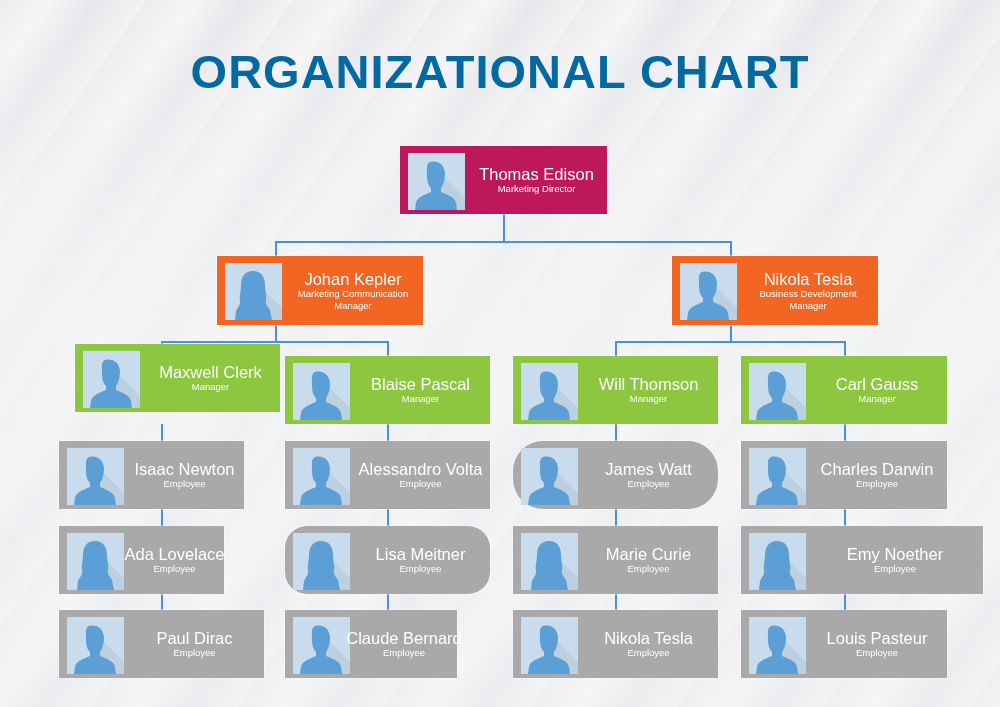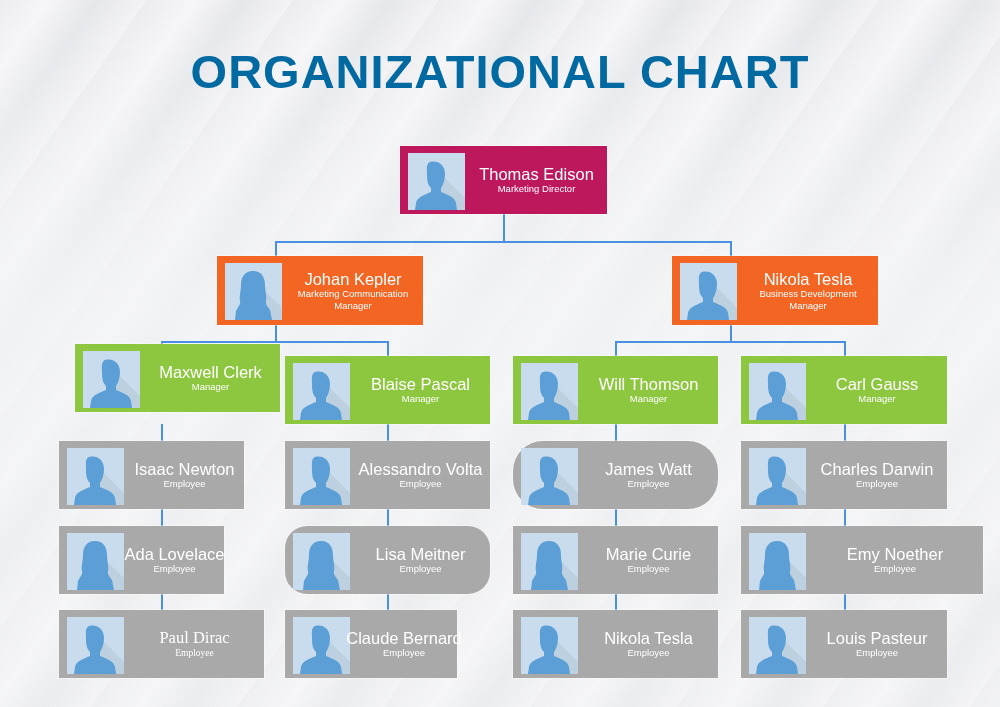--- a/index.html
+++ b/index.html
@@ -147,21 +147,21 @@
   <div class="photo">
       <svg viewBox="0 0 57 57">
         <use href="#female"></use>
       </svg>
     </div>
   <div class="txt">
       <div class="name">Ada Lovelace</div>
       <div class="role">Employee</div>
     </div>
 </div>
-<div class="node emp" style="left:59px;top:610px;width:205px;font-family:Liberation Serif, serif;">
+<div class="node emp" style="left:59px;top:610px;width:205px;">
   <div class="photo">
       <svg viewBox="0 0 57 57">
         <use href="#male"></use>
       </svg>
     </div>
   <div class="txt">
       <div class="name">Paul Dirac</div>
       <div class="role">Employee</div>
     </div>
 </div>

